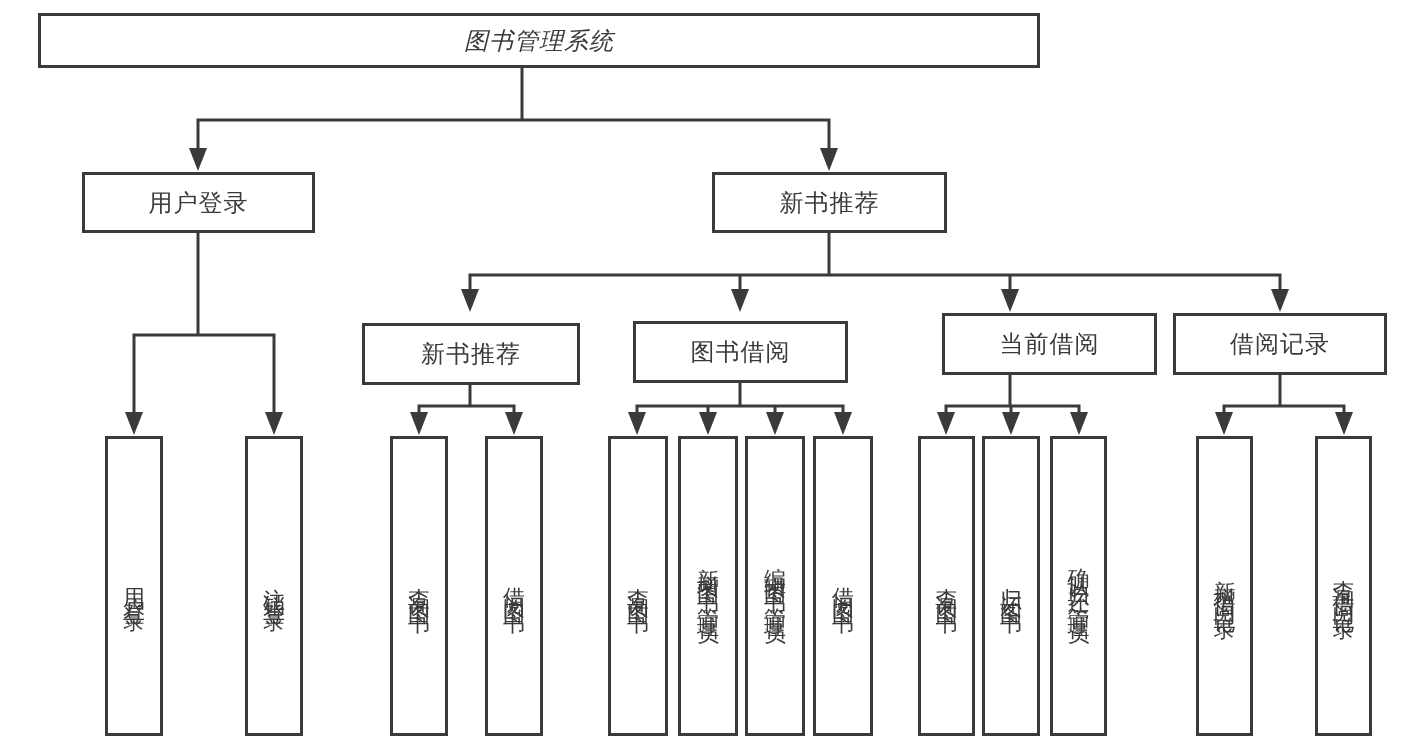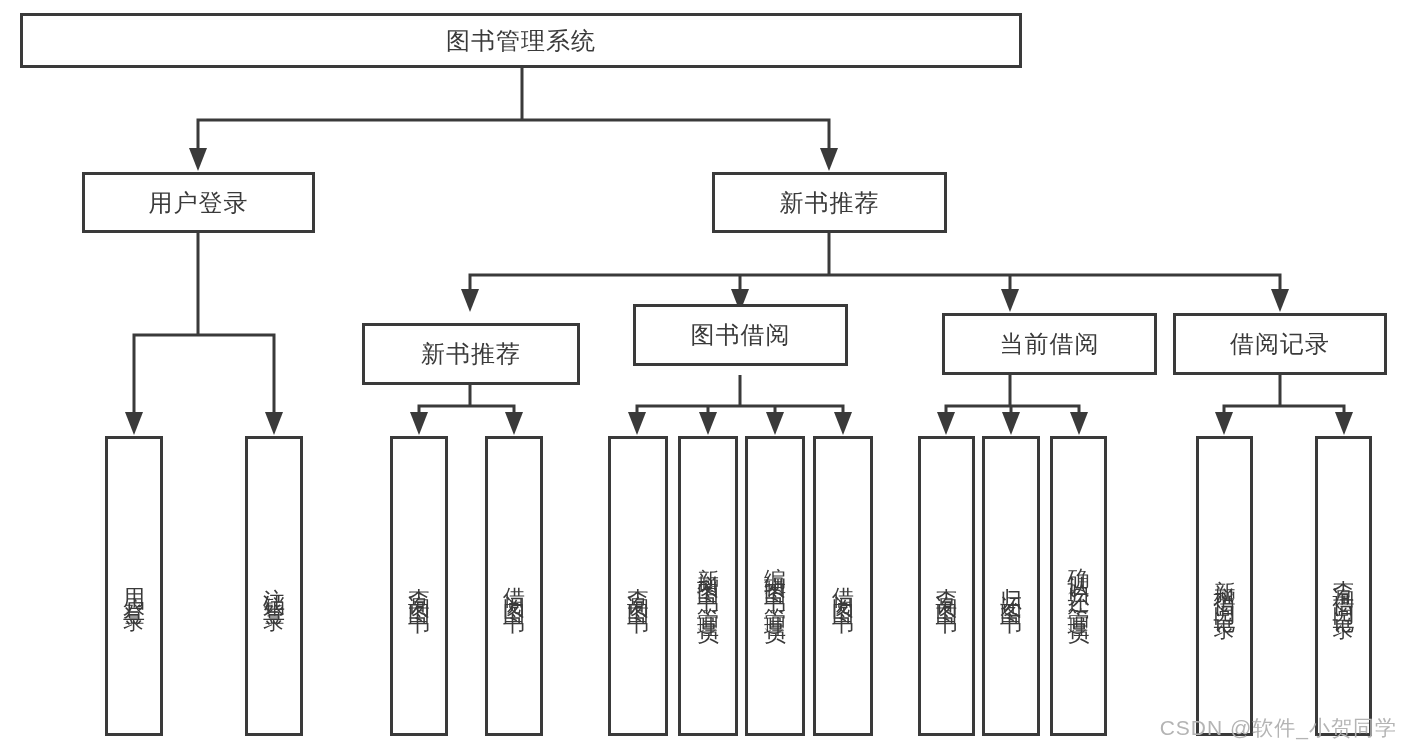--- a/index.html
+++ b/index.html
@@ -94,27 +94,27 @@
       <polygon points="766,412 784,412 775,435"></polygon>
       <polygon points="834,412 852,412 843,435"></polygon>
       <polygon points="937,412 955,412 946,435"></polygon>
       <polygon points="1002,412 1020,412 1011,435"></polygon>
       <polygon points="1070,412 1088,412 1079,435"></polygon>
       <polygon points="1215,412 1233,412 1224,435"></polygon>
       <polygon points="1335,412 1353,412 1344,435"></polygon>
     </g>
   </svg>
 
-  <div class="node hbox" style="left:20px; top:13px; width:1002px; height:55px;">图书管理系统</div>
+  <div class="node hbox" style="left:38px; top:13px; width:1002px; height:55px;font-style:italic;">图书管理系统</div>
 
   <div class="node hbox" style="left:82px; top:172px; width:233px; height:61px;">用户登录</div>
   <div class="node hbox" style="left:712px; top:172px; width:235px; height:61px;">新书推荐</div>
 
   <div class="node hbox" style="left:362px; top:313px; width:218px; height:62px;margin-top:10px;">新书推荐</div>
-  <div class="node hbox" style="left:633px; top:304px; width:215px; height:62px;">图书借阅</div>
+  <div class="node hbox" style="left:633px; top:321px; width:215px; height:62px;">图书借阅</div>
   <div class="node hbox" style="left:903px; top:313px; width:215px; height:62px;margin-left:39px;">当前借阅</div>
   <div class="node hbox" style="left:1173px; top:313px; width:214px; height:62px;">借阅记录</div>
 
   <div class="node vbox" style="left:105px; width:58px;">用户登录</div>
   <div class="node vbox" style="left:245px; width:58px;">注销登录</div>
 
   <div class="node vbox" style="left:390px; width:58px;">查询图书</div>
   <div class="node vbox" style="left:485px; width:58px;">借阅图书</div>
 
   <div class="node vbox" style="left:608px; width:60px;">查询图书</div>
@@ -122,15 +122,14 @@
   <div class="node vbox" style="left:745px; width:60px;">编辑图书（管理员）</div>
   <div class="node vbox" style="left:813px; width:60px;">借阅图书</div>
 
   <div class="node vbox" style="left:918px; width:57px;">查询图书</div>
   <div class="node vbox" style="left:982px; width:58px;">归还图书</div>
   <div class="node vbox" style="left:1050px; width:57px;">确认归还（管理员）</div>
 
   <div class="node vbox" style="left:1196px; width:57px;">新增借阅记录</div>
   <div class="node vbox" style="left:1315px; width:57px;">查询借阅记录</div>
 
-  <div class="watermark">CSDN @软件_小贺同学</div>
 
 </div>
 
 </body></html>

